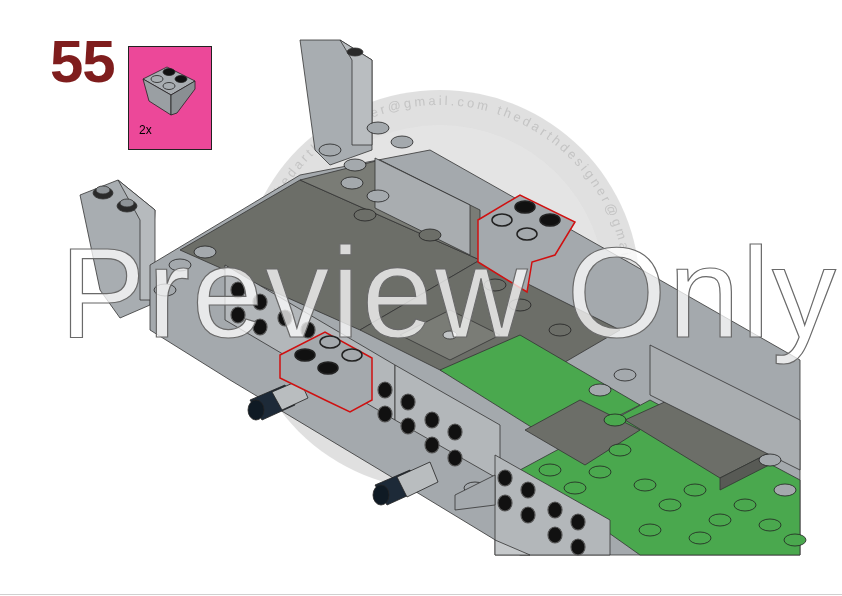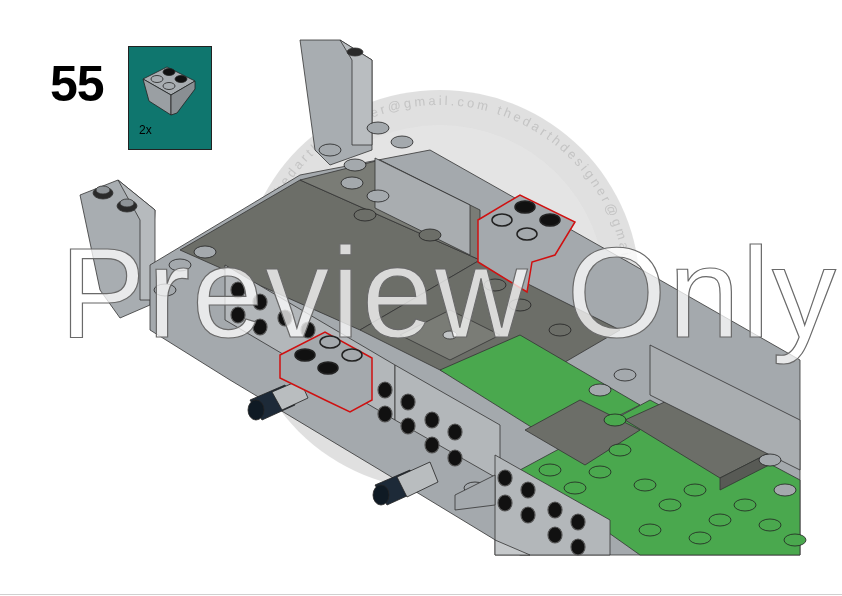--- a/index.html
+++ b/index.html
@@ -1,18 +1,18 @@
 <!DOCTYPE html>
 <html><head>
 <meta charset="utf-8">
 <style>
   html, body { margin: 0; padding: 0; background: #ffffff; }
   body { width: 842px; height: 596px; position: relative; overflow: hidden; font-family: "Liberation Sans", sans-serif; }
-  .step-number { position: absolute; left: 50px; top: 52px; font-size: 50px; font-weight: bold; color: #000000; line-height: 64px; letter-spacing: -1px; font-family: "Liberation Sans", sans-serif; }
-  .parts-callout { position: absolute; left: 128px; top: 46px; width: 84px; height: 104px; background: #0f766e; border: 1.5px solid #222; box-sizing: border-box; }
+  .step-number { position: absolute; left: 50px; top: 30px; font-size: 60px; font-weight: bold; color: #7f1d1d; line-height: 64px; letter-spacing: -1px; font-family: "Liberation Sans", sans-serif; }
+  .parts-callout { position: absolute; left: 128px; top: 46px; width: 84px; height: 104px; background: #ec4899; border: 1.5px solid #222; box-sizing: border-box; }
   .parts-callout svg { position: absolute; left: 8px; top: 8px; }
   .part-qty { position: absolute; left: 10px; top: 76px; font-size: 12px; color: #000; font-family: "Liberation Sans", sans-serif; }
   .illustration { position: absolute; left: 0; top: 0; width: 842px; height: 596px; }
   .watermark-text { position: absolute; left: 0; top: 228px; width: 842px; text-align: center; font-family: "Liberation Sans", sans-serif; font-size: 128px; font-weight: normal; color: rgba(255,255,255,0.75); -webkit-text-stroke: 1.2px #6a6a6a; letter-spacing: 2px; line-height: 130px; white-space: nowrap; pointer-events: none; padding-left: 28px; }
   .footer-line { position: absolute; left: 0; top: 594px; width: 842px; height: 1px; background: #d0d0d0; }
 </style>
 </head>
 <body>
 
 <svg class="illustration" viewBox="0 0 842 596" xmlns="http://www.w3.org/2000/svg">

